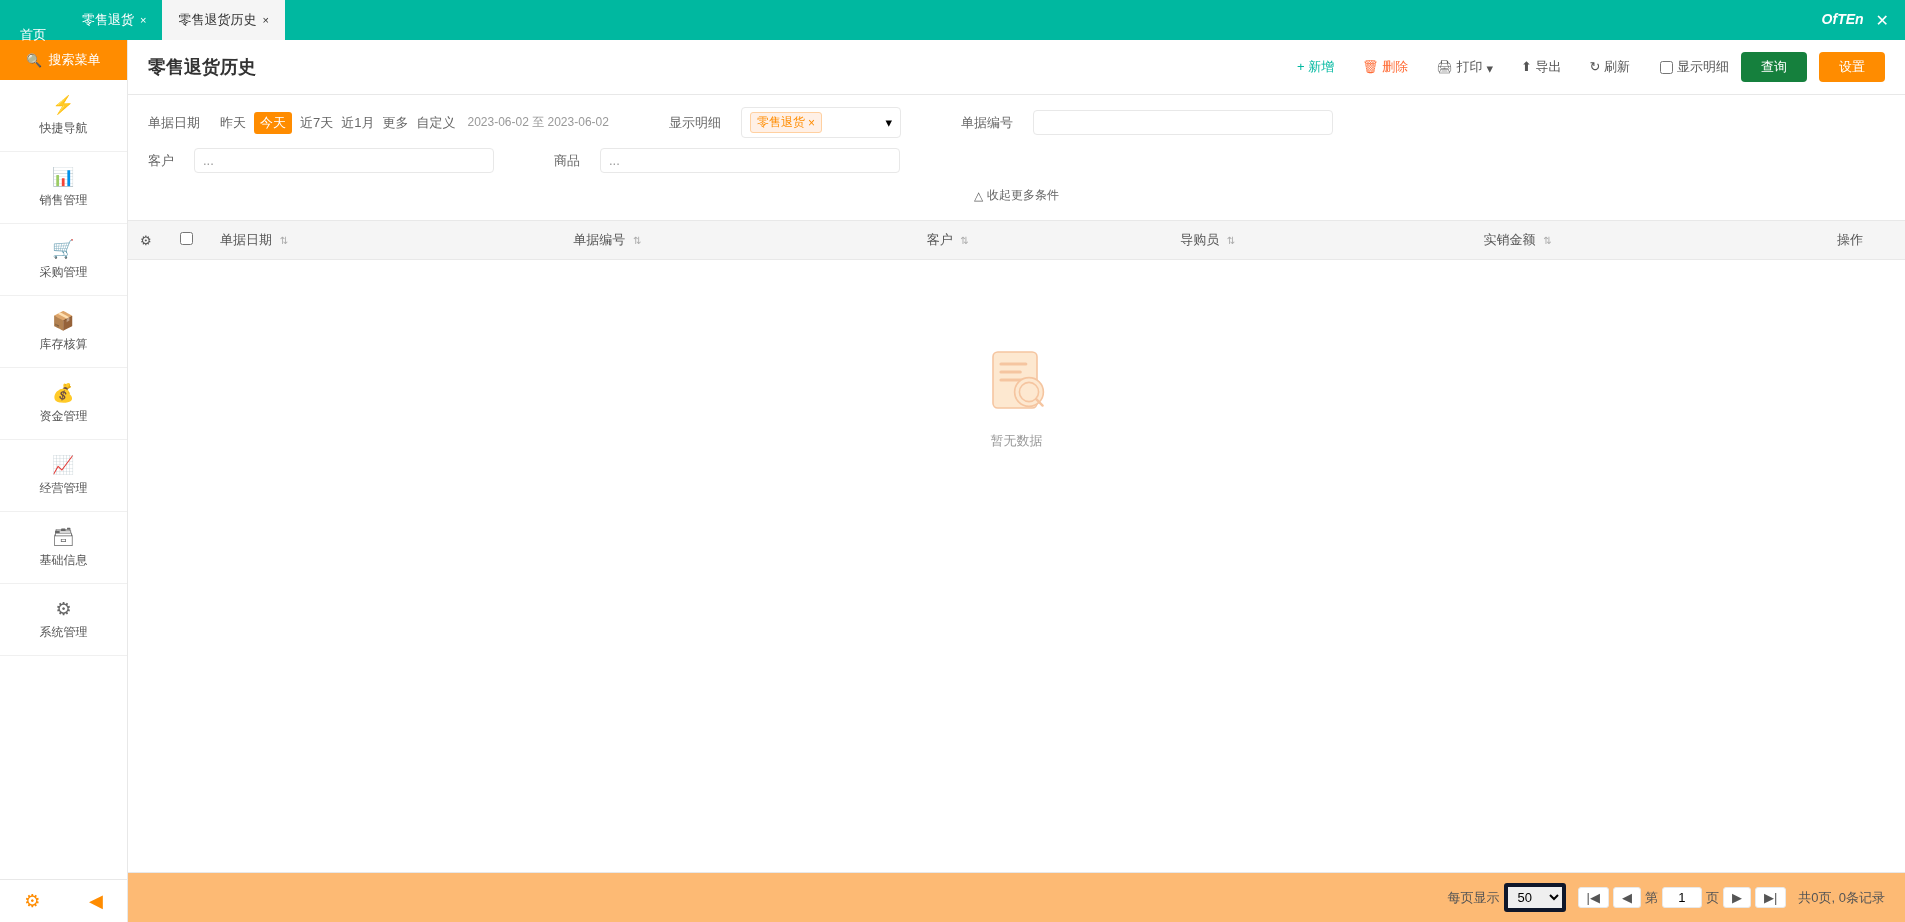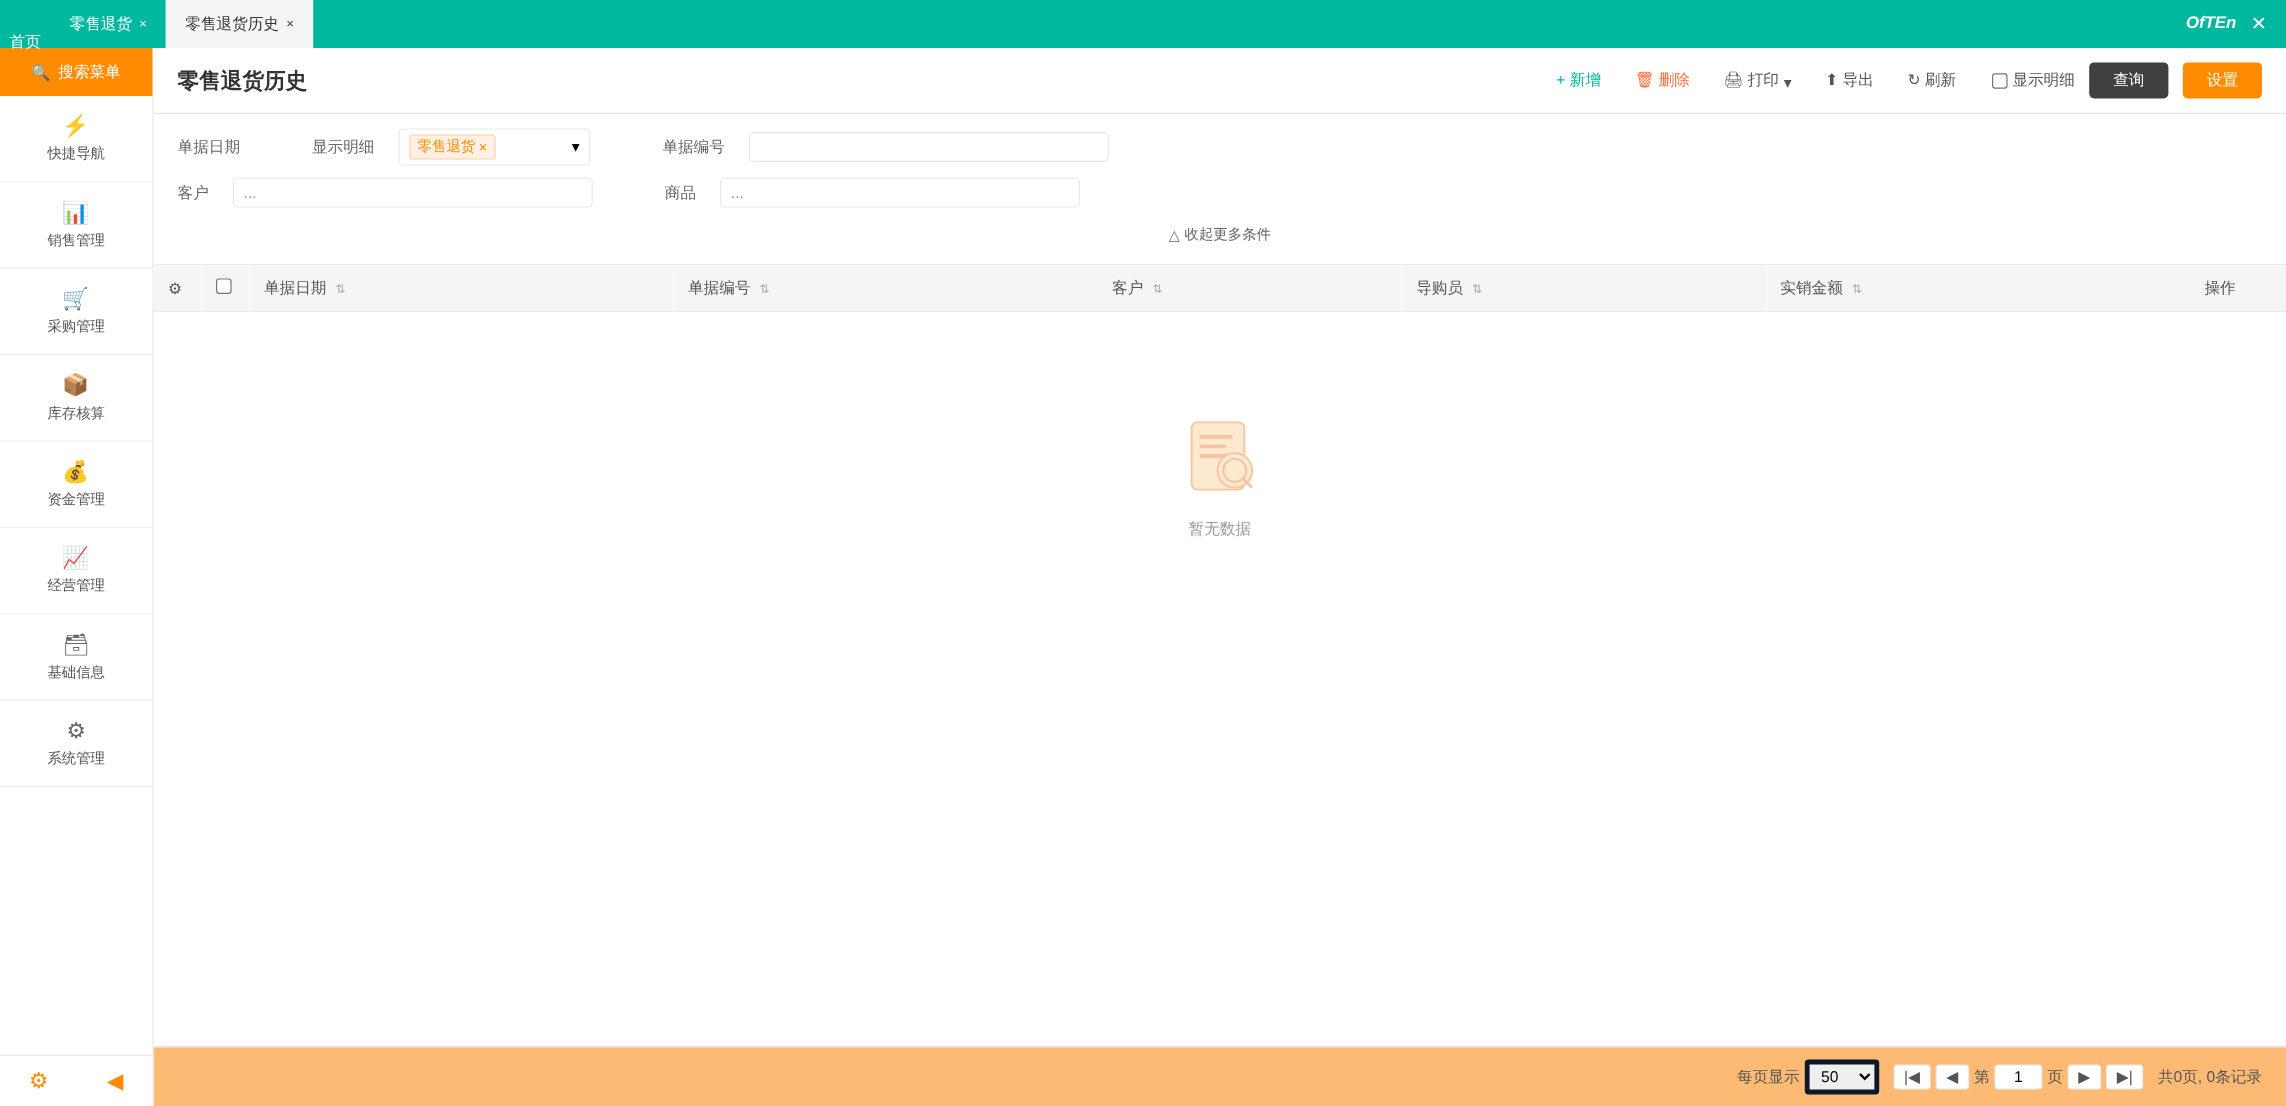--- a/index.html
+++ b/index.html
@@ -34,21 +34,21 @@
     .tab-item.active {
       background: #f5f5f5;
       color: #333;
     }
     .tab-item .close-btn {
       font-size: 11px;
       color: inherit;
       cursor: pointer;
     }
     .tab-home {
-      padding: 0 8px;
+      padding: 0 20px;
       color: #fff;
       font-size: 13px;
       display: flex;
       align-items: center;
       cursor: pointer;
       margin-top: 30px;
     }
     .top-bar-right {
       display: flex;
       align-items: flex-start;
@@ -168,21 +168,21 @@
       border: none;
       background: none;
     }
     .action-btn.new-btn {
       color: #00b8a0;
     }
     .action-btn.delete-btn {
       color: #ff6b35;
     }
     .btn-query {
-      background: #404040;
+      background: #15803d;
       color: #fff;
       border: none;
       border-radius: 4px;
       padding: 6px 20px;
       font-size: 13px;
       cursor: pointer;
     }
     .btn-settings {
       background: #ff8c00;
       color: #fff;
@@ -503,20 +503,29 @@
           <span>显示明细</span>
         </label>
         <button class="btn-query">查询</button>
         <button class="btn-settings">设置</button>
       </div>
     </div>
 
     <div class="filter-area">
       <div class="filter-row">
         <span class="filter-label">单据日期</span>
+        <div class="filter-date-options">
+          <span>昨天</span>
+          <span class="active">今天</span>
+          <span>近7天</span>
+          <span>近1月</span>
+          <span>更多</span>
+          <span>自定义</span>
+          <span class="filter-date-range">2023-06-02 至 2023-06-02</span>
+        </div>
         <span class="filter-label" style="margin-left: 40px;">显示明细</span>
         <div class="filter-type-select">
           <div class="filter-type-tag">
             <span>零售退货</span>
             <span class="tag-close">×</span>
           </div>
           <span style="flex:1"></span>
           <span>▾</span>
         </div>
         <span class="filter-label" style="margin-left: 40px;">单据编号</span>

